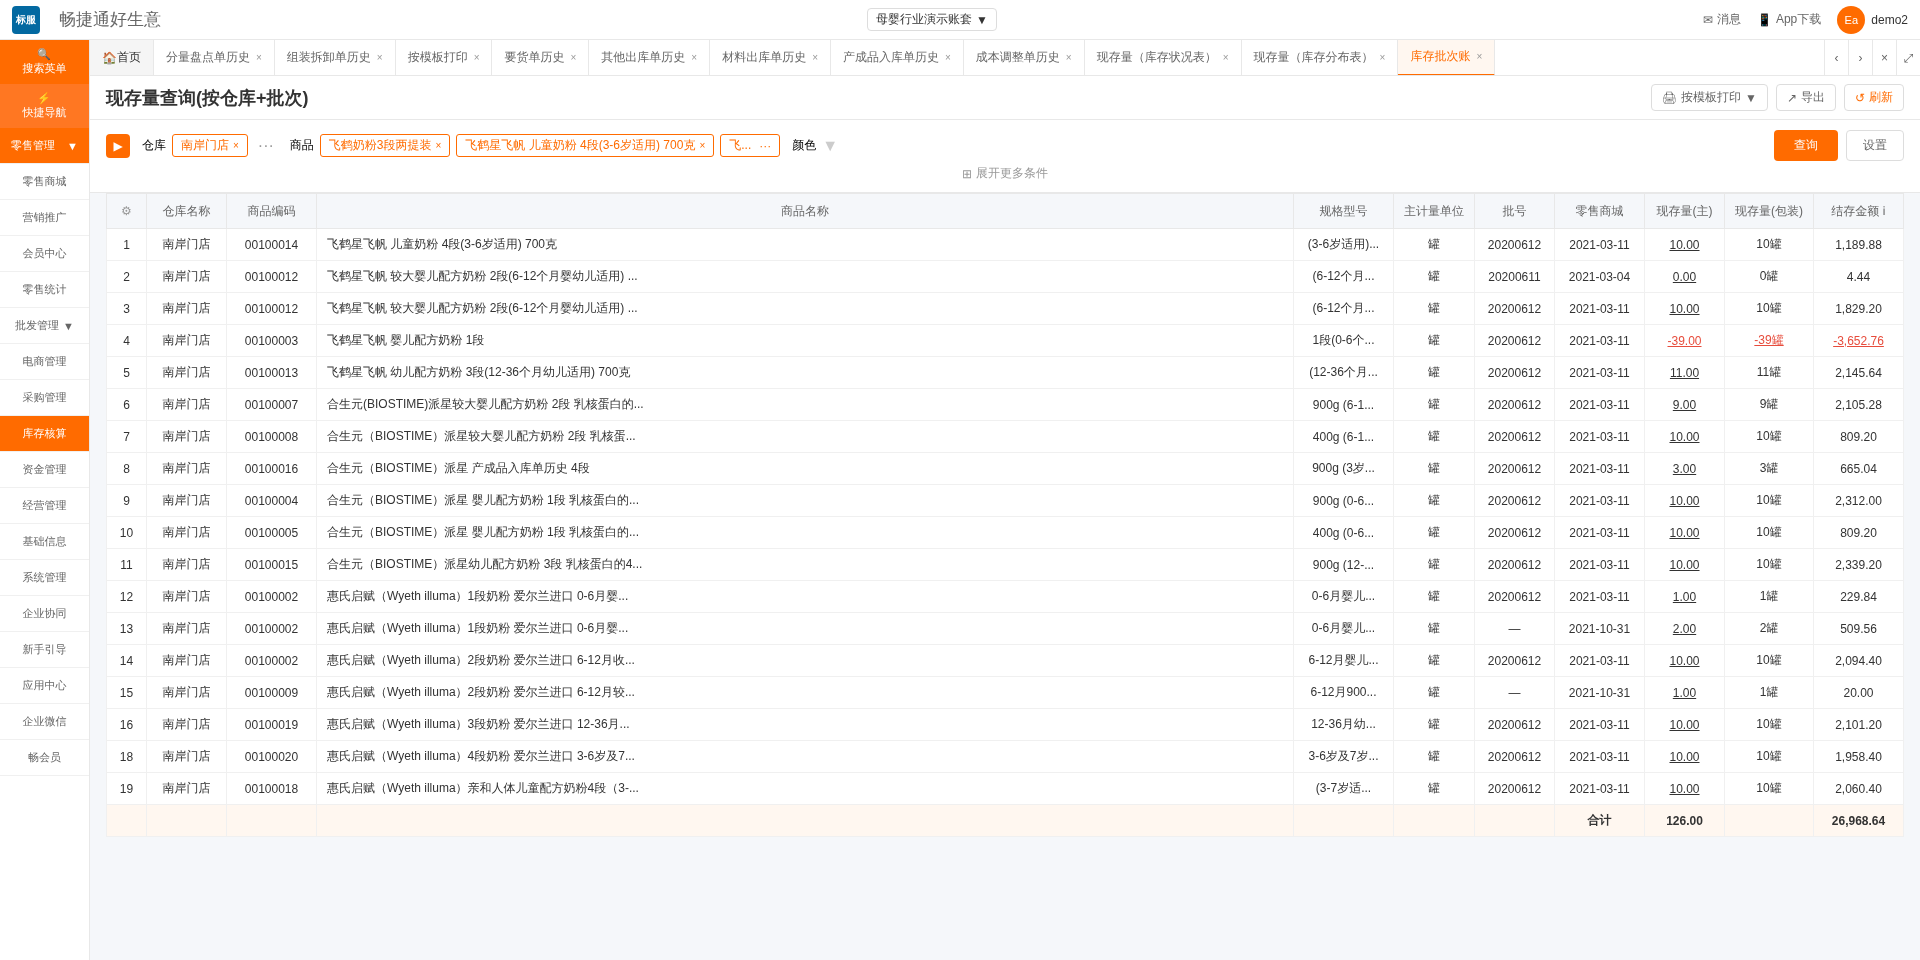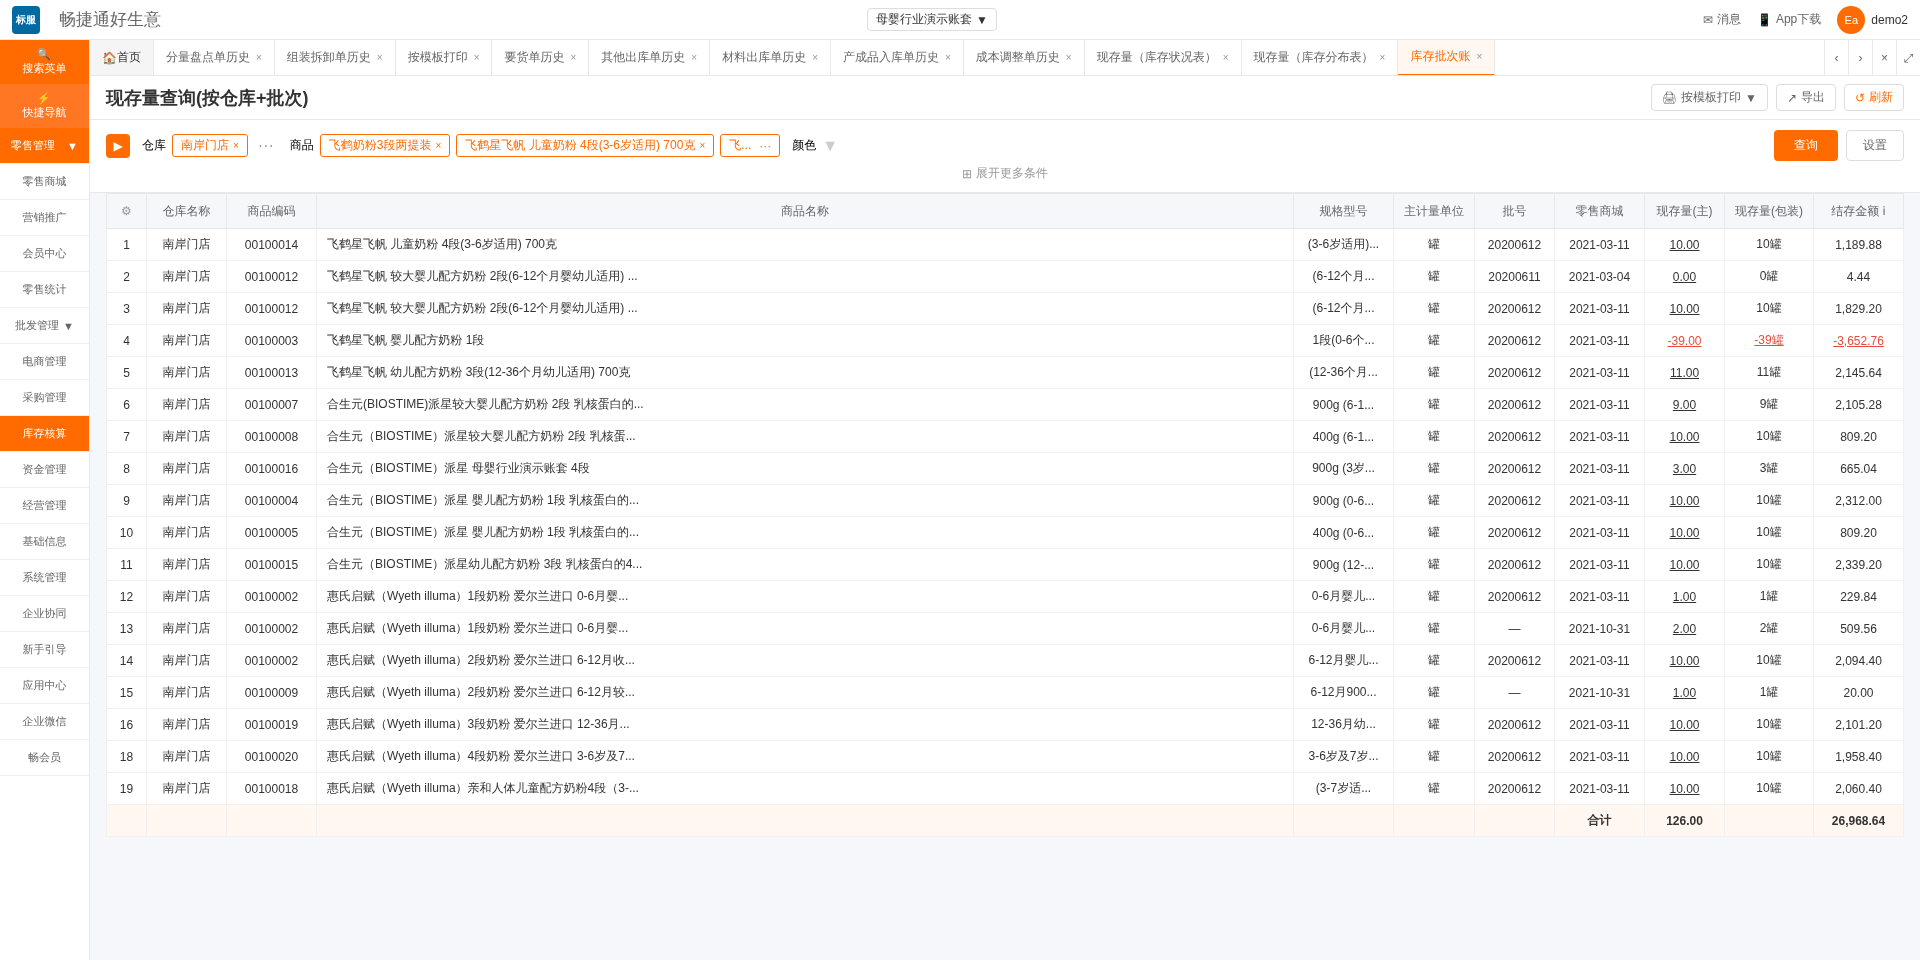--- a/index.html
+++ b/index.html
@@ -418,21 +418,21 @@
     <td>20200612</td>
     <td>2021-03-11</td>
     <td><span class="num-underline">10.00</span></td>
     <td class="">10罐</td>
     <td class="">809.20</td>
   </tr>
               <tr>
     <td>8</td>
     <td>南岸门店</td>
     <td>00100016</td>
-    <td class="name-col" title="合生元（BIOSTIME）派星 学龄前儿童配方奶粉 4段">合生元（BIOSTIME）派星 母婴行业演示账套 4段</td>
+    <td class="name-col" title="合生元（BIOSTIME）派星 学龄前儿童配方奶粉 4段">合生元（BIOSTIME）派星 产成品入库单历史 4段</td>
     <td>900g (3岁...</td>
     <td>罐</td>
     <td>20200612</td>
     <td>2021-03-11</td>
     <td><span class="num-underline">3.00</span></td>
     <td class="">3罐</td>
     <td class="">665.04</td>
   </tr>
               <tr>
     <td>9</td>

